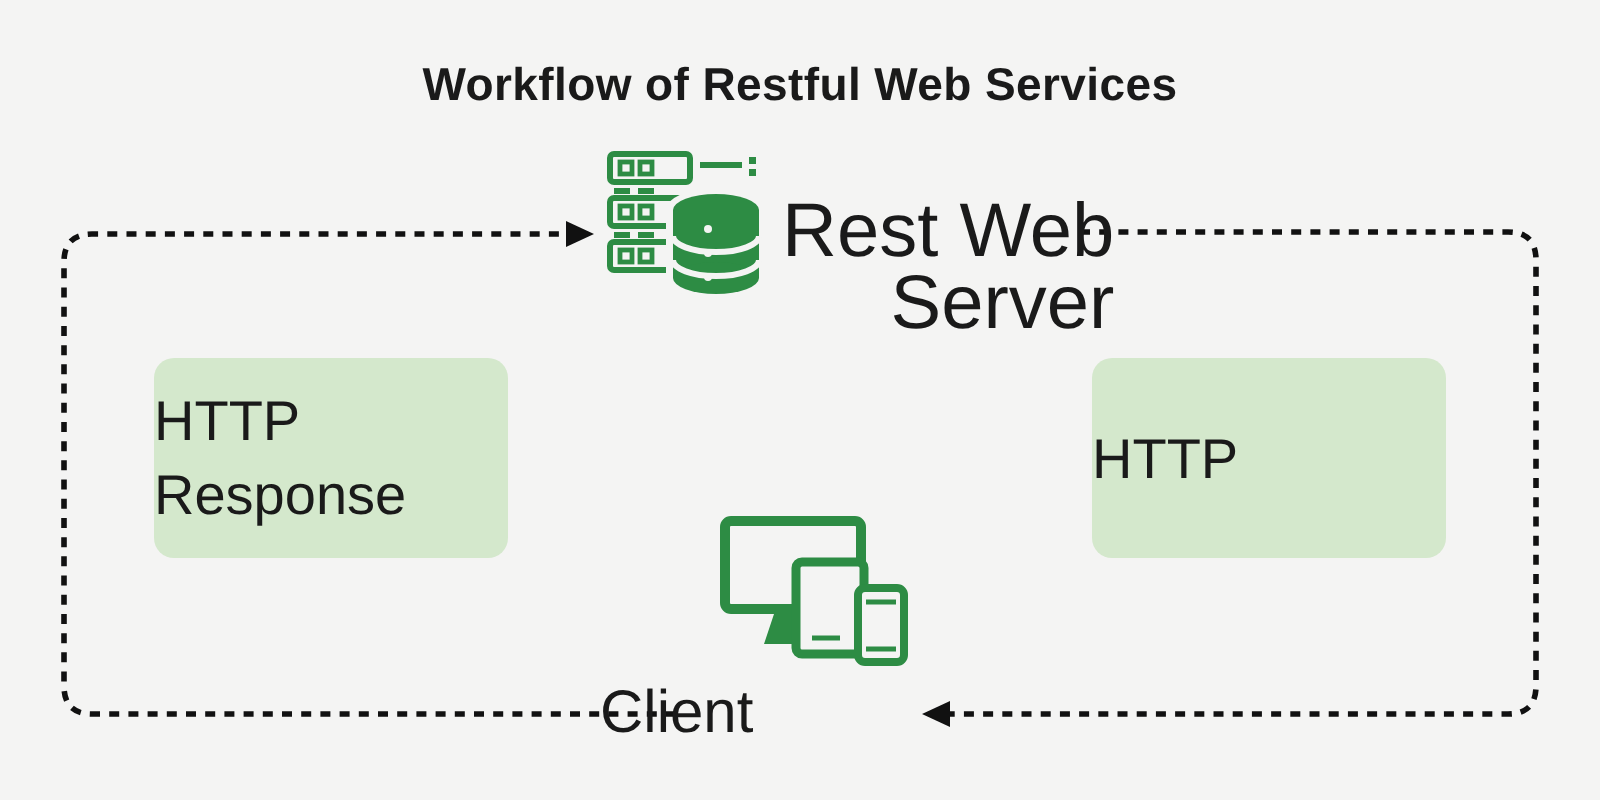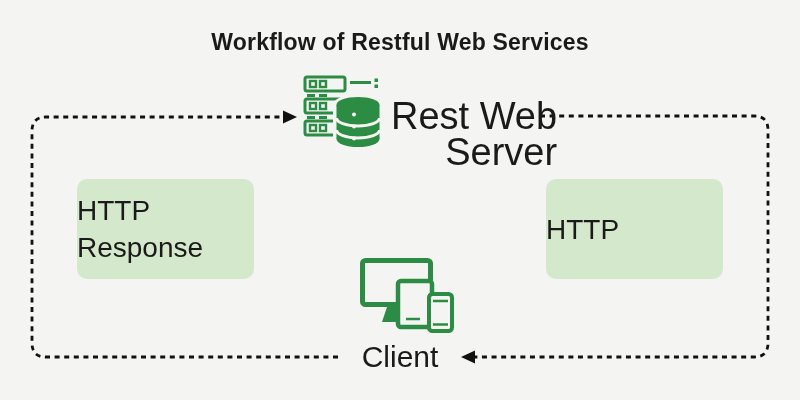--- a/index.html
+++ b/index.html
@@ -48,21 +48,20 @@
     justify-content: center;
     font-size: 28px; line-height: 37px;
     color: var(--text, #151515);
   }
   .box-request  { left: 77px;  top: 179px; }
   .box-response { left: 546px; top: 179px; }
 
   .client-group { position: absolute; left: 360px; top: 258px; }
   .client-label {
     position: absolute; left: 300px; width: 200px; top: 340px;
-    text-align: center;
     font-size: 30px;
     color: var(--text, #151515);
   }
 
   
   .g-stroke { stroke: var(--icon-green, #2d8c44); fill: none; }
   .g-fill   { fill: var(--icon-green, #2d8c44); }
   .bg-fill  { fill: var(--background, #f4f4f3); }
   .bg-stroke{ stroke: var(--background, #f4f4f3); fill: none; }
 </style>

